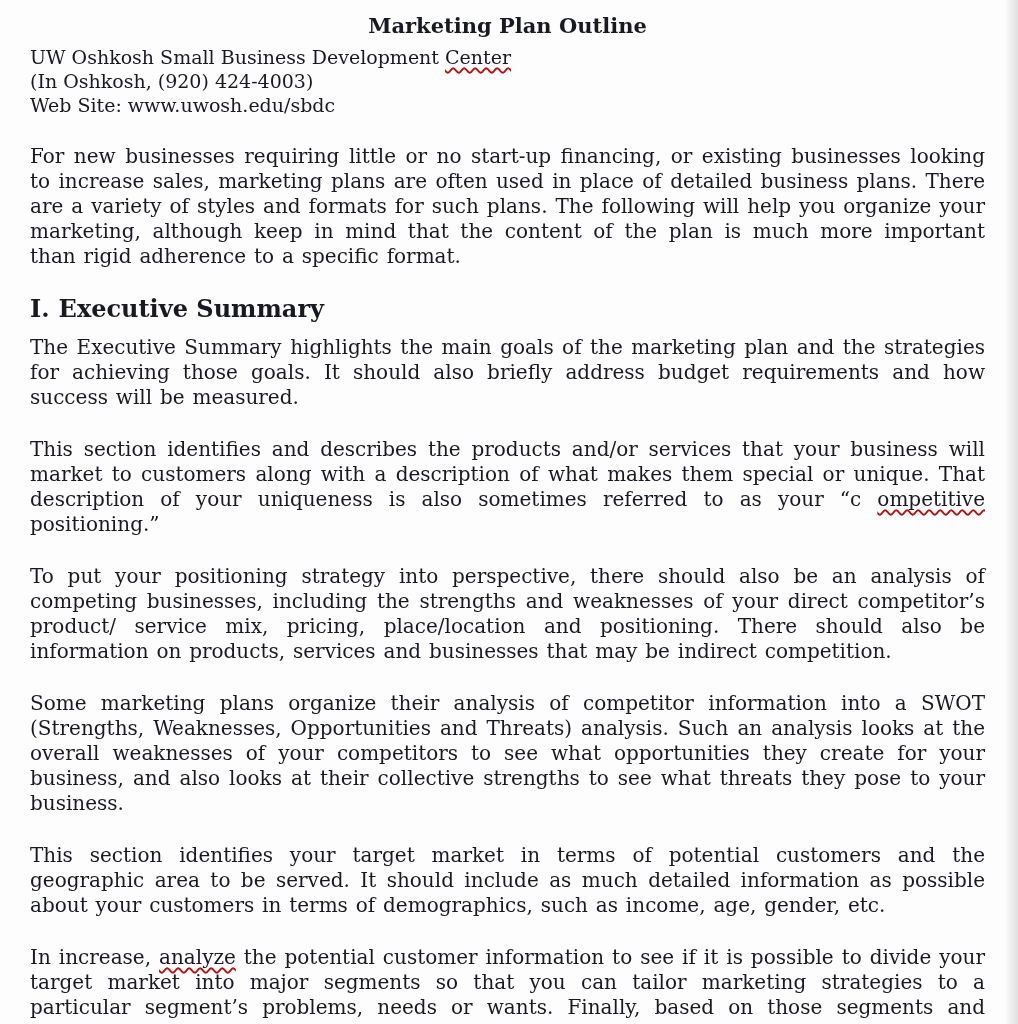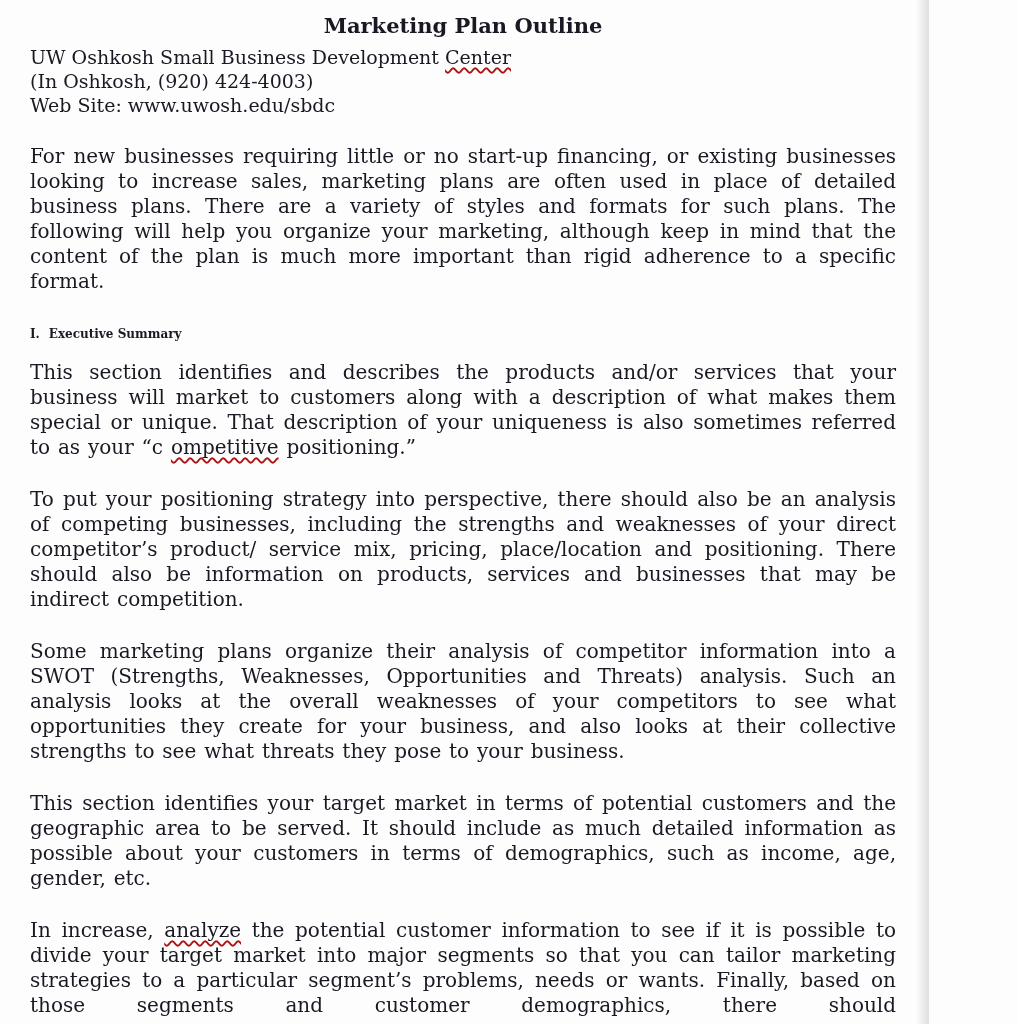--- a/index.html
+++ b/index.html
@@ -10,21 +10,21 @@
     width: 1018px;
     height: 1024px;
     overflow: hidden;
     background: #fdfdfd;
     position: relative;
     font-family: "DejaVu Serif", serif;
     color: #191923;
   }
   .page {
     box-sizing: border-box;
-    width: 929px;
+    width: 1018px;
     height: 1024px;
     padding: 12px 33px 0 30px;
     position: relative;
   }
   .doc-title {
     margin: 0;
     font-size: 21px;
     font-weight: bold;
     text-align: center;
     line-height: 28px;
@@ -40,21 +40,21 @@
   }
   .para {
     margin: 27px 0 0 0;
     font-size: 20px;
     line-height: 25px;
     text-align: justify;
     word-spacing: 1.5px;
   }
   .heading {
     margin: 28px 0 0 0;
-    font-size: 12px;
+    font-size: 24px;
     font-weight: bold;
     line-height: 24px;
   }
   .heading .h-num {
     margin-right: 9px;
   }
   .heading + .para {
     margin-top: 14px;
   }
   .misspelled {
@@ -88,20 +88,21 @@
   <div class="contact">
     <p><span>UW Oshkosh Small Business Development </span><span class="misspelled">Center</span><span></span></p>
     <p>(In Oshkosh, (920) 424-4003)</p>
     <p>Web Site: www.uwosh.edu/sbdc</p>
   </div>
 
   <p class="para"><span>For new businesses requiring little or no start-up financing, or existing businesses looking to increase sales, marketing plans are often used in place of detailed business plans. There are a variety of styles and formats for such plans. The following will help you organize your marketing, although keep in mind that the content of the plan is much more important than rigid adherence to a specific format.</span></p>
 
   <h2 class="heading"><span class="h-num">I.</span><span>Executive Summary</span></h2>
 
+  <p class="para"><span>The Executive Summary highlights the main goals of the marketing plan and the strategies for achieving those goals. It should also briefly address budget requirements and how success will be measured.</span></p>
 
 
   <p class="para"><span>This section identifies and describes the products and/or services that your business will market to customers along with a description of what makes them special or unique. That description of your uniqueness is also sometimes referred to as your “c </span><span class="misspelled">ompetitive</span><span> positioning.”</span></p>
 
   <p class="para"><span>To put your positioning strategy into perspective, there should also be an analysis of competing businesses, including the strengths and weaknesses of your direct competitor’s product/ service mix, pricing, place/location and positioning. There should also be information on products, services and businesses that may be indirect competition.</span></p>
 
   <p class="para"><span>Some marketing plans organize their analysis of competitor information into a SWOT (Strengths, Weaknesses, Opportunities and Threats) analysis. Such an analysis looks at the overall weaknesses of your competitors to see what opportunities they create for your business, and also looks at their collective strengths to see what threats they pose to your business.</span></p>
 
 
   <p class="para"><span>This section identifies your target market in terms of potential customers and the geographic area to be served. It should include as much detailed information as possible about your customers in terms of demographics, such as income, age, gender, etc.</span></p>

